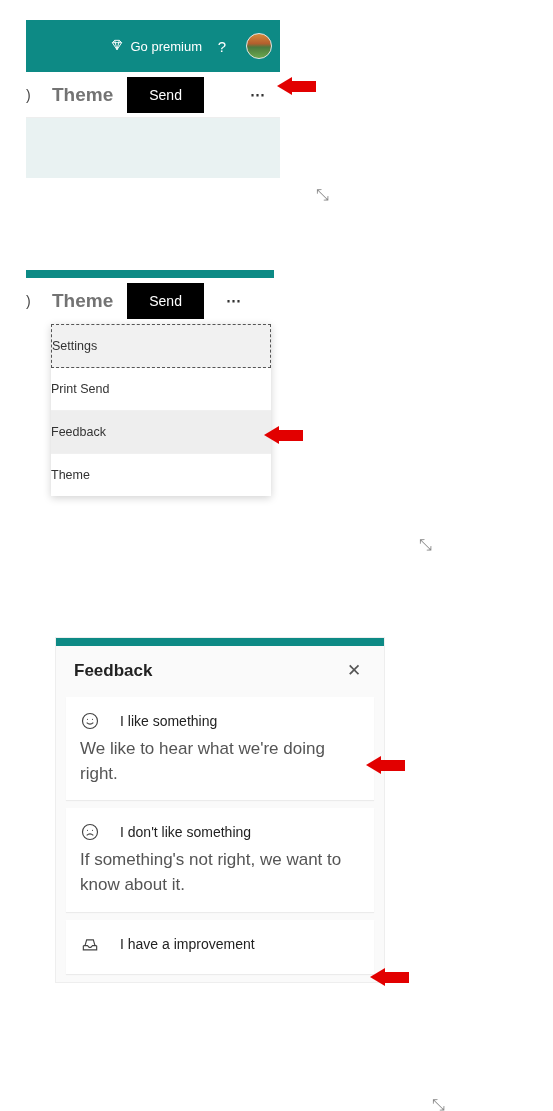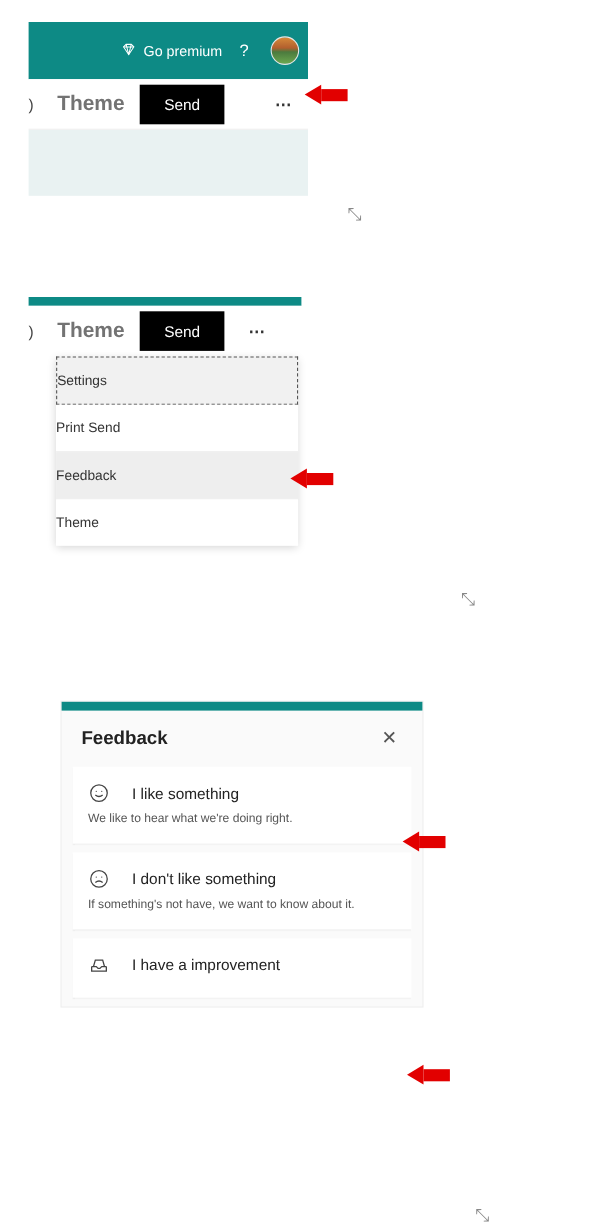--- a/index.html
+++ b/index.html
@@ -219,21 +219,21 @@
       display: flex;
       align-items: center;
       gap: 20px;
       margin-bottom: 6px;
     }
     .fb-card-head .fb-title {
       font-size: 14px;
       color: #222;
     }
     .fb-card .fb-sub {
-      font-size: 11px;
+      font-size: 17px;
       color: #555;
       line-height: 1.45;
     }
     .fb-icon {
       width: 20px; height: 20px;
       display: flex; align-items: center; justify-content: center;
     }
     .fb-icon svg { width: 20px; height: 20px; stroke: #444; fill: none; stroke-width: 1.4; }
 
     .resize3 {
@@ -331,21 +331,21 @@
       <span class="fb-icon">
         <svg viewBox="0 0 24 24">
           <circle cx="12" cy="12" r="9"></circle>
           <circle cx="9" cy="10" r="0.7" fill="#444" stroke="none"></circle>
           <circle cx="15" cy="10" r="0.7" fill="#444" stroke="none"></circle>
           <path d="M8 16 Q12 12.5 16 16"></path>
         </svg>
       </span>
       <span class="fb-title">I don't like something</span>
     </div>
-    <div class="fb-sub">If something's not have, we want to know about it.</div>
+    <div class="fb-sub">If something's not right, we want to know about it.</div>
   </div>
 
   <div class="fb-card">
     <div class="fb-card-head">
       <span class="fb-icon">
         <svg viewBox="0 0 24 24">
           <path d="M4 14 L4 19 L20 19 L20 14"></path>
           <path d="M4 14 L9 14 L11 16 L13 16 L15 14 L20 14"></path>
           <path d="M6 14 L8 7 L16 7 L18 14"></path>
         </svg>

